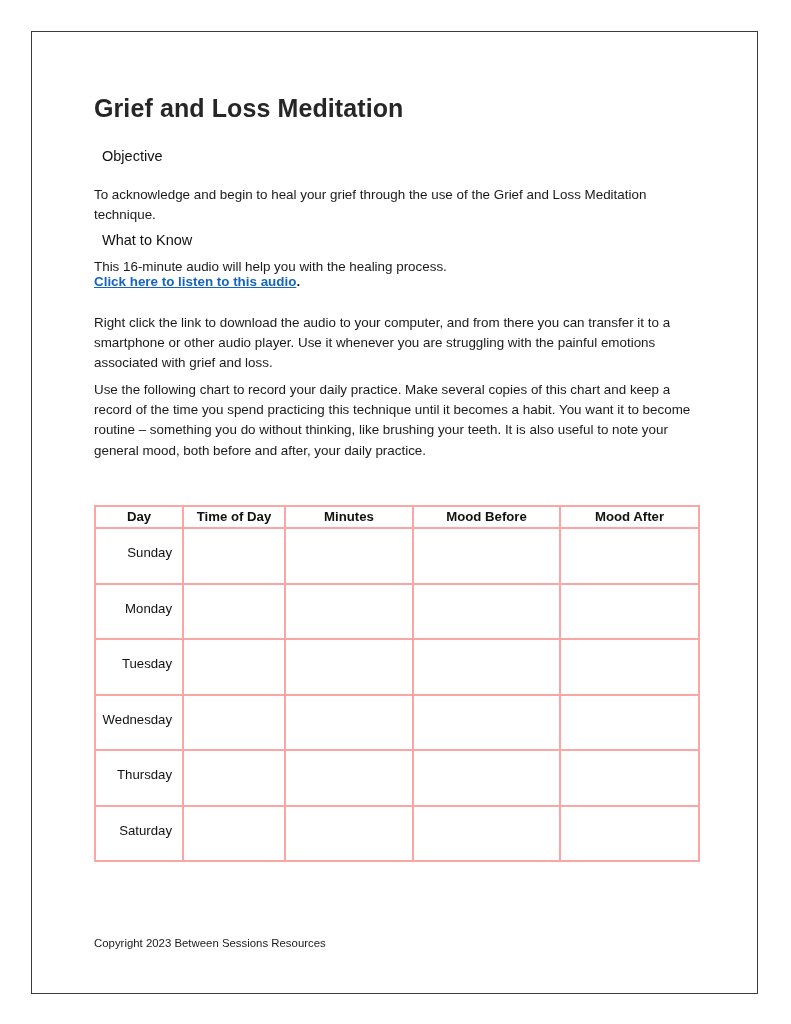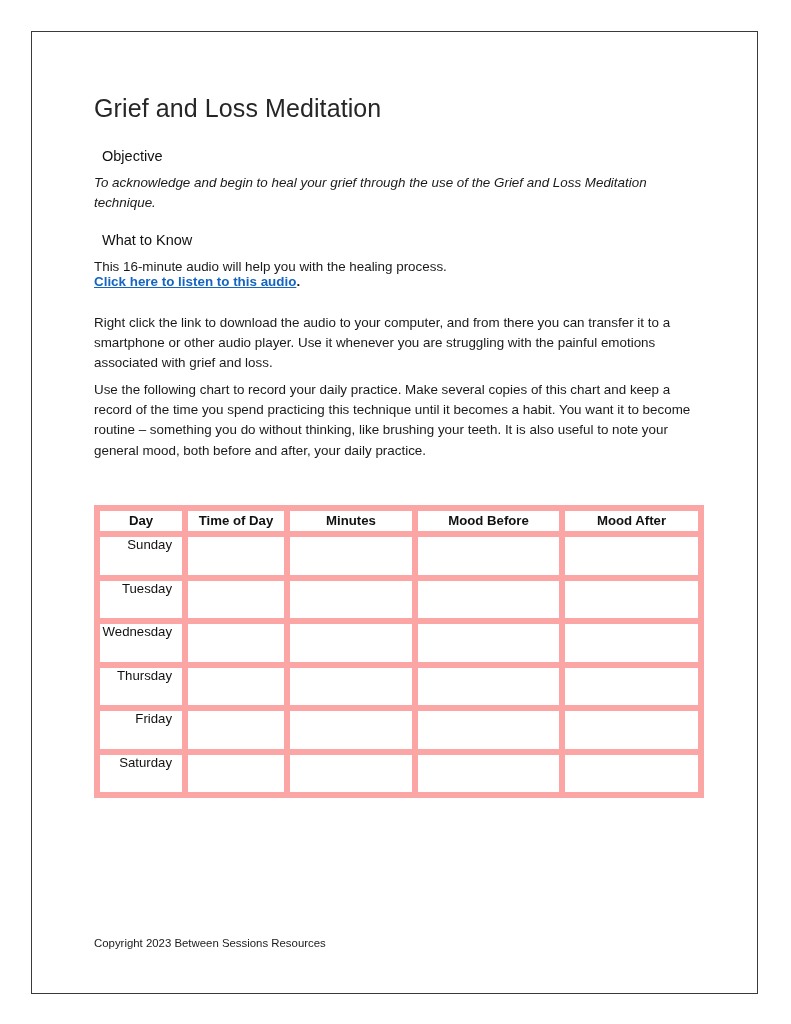--- a/index.html
+++ b/index.html
@@ -31,21 +31,21 @@
   .content {
     position: absolute;
     left: 62px;   
     top: 0;
     width: 604px;
   }
 
   
   .doc-title {
     font-size: 25px;
-    font-weight: 400;
+    font-weight: 700;
     color: #262626;
     letter-spacing: 0.1px;
     margin: 0;
     position: absolute;
     top: 62px;
     left: 0;
     white-space: nowrap;
   }
 
   .section-heading {
@@ -64,21 +64,21 @@
   .para {
     position: absolute;
     left: 0;
     font-size: 13.4px;
     line-height: 20.2px;
     color: #1a1a1a;
     margin: 0;
     width: 604px;
     text-align: left;
   }
-  .para.p-objective  { top: 141px; width: 600px; font-style: italic; }
+  .para.p-objective  { top: 153px; width: 600px; }
   .para.p-audio      { top: 225px; }
   .para.p-link       { top: 240px; width: 604px; text-align: left; }
   .para.p-rightclick { top: 281px; width: 606px; }
   .para.p-chart      { top: 348px; width: 606px; }
 
   .audio-link {
     color: #1565c0;
     font-weight: bold;
     text-decoration: underline;
     cursor: pointer;
@@ -94,38 +94,38 @@
     left: 0;
     top: 473px;
     width: 604px;
     border-collapse: collapse;
     table-layout: fixed;
     font-size: 13.2px;
     color: #111111;
   }
   .practice-table th,
   .practice-table td {
-    border: 6px solid #fca5a5;
+    border: 2px solid #fca5a5;
     padding: 0;
     vertical-align: top;
   }
   .practice-table th {
     height: 20px;
     line-height: 20px;
     text-align: center;
     font-weight: bold;
     font-size: 13.2px;
   }
   .practice-table td {
     height: 37.5px;
   }
   .practice-table td.day-cell {
     text-align: right;
     padding-right: 10px;
-    padding-top: 0;
+    padding-top: 16px;
     font-weight: 400;
   }
   .col-day      { width: 88px; }
   .col-time     { width: 102px; }
   .col-minutes  { width: 128px; }
   .col-before   { width: 147px; }
   .col-after    { width: 139px; }
 
   
   .footer-note {
@@ -180,42 +180,42 @@
       </thead>
       <tbody>
         <tr>
           <td class="day-cell">Sunday</td>
           <td></td>
           <td></td>
           <td></td>
           <td></td>
         </tr>
         <tr>
+          <td class="day-cell">Monday</td>
+          <td></td>
+          <td></td>
+          <td></td>
+          <td></td>
+        </tr>
+        <tr>
           <td class="day-cell">Tuesday</td>
           <td></td>
           <td></td>
           <td></td>
           <td></td>
         </tr>
         <tr>
           <td class="day-cell">Wednesday</td>
           <td></td>
           <td></td>
           <td></td>
           <td></td>
         </tr>
         <tr>
           <td class="day-cell">Thursday</td>
-          <td></td>
-          <td></td>
-          <td></td>
-          <td></td>
-        </tr>
-        <tr>
-          <td class="day-cell">Friday</td>
           <td></td>
           <td></td>
           <td></td>
           <td></td>
         </tr>
         <tr>
           <td class="day-cell">Saturday</td>
           <td></td>
           <td></td>
           <td></td>

